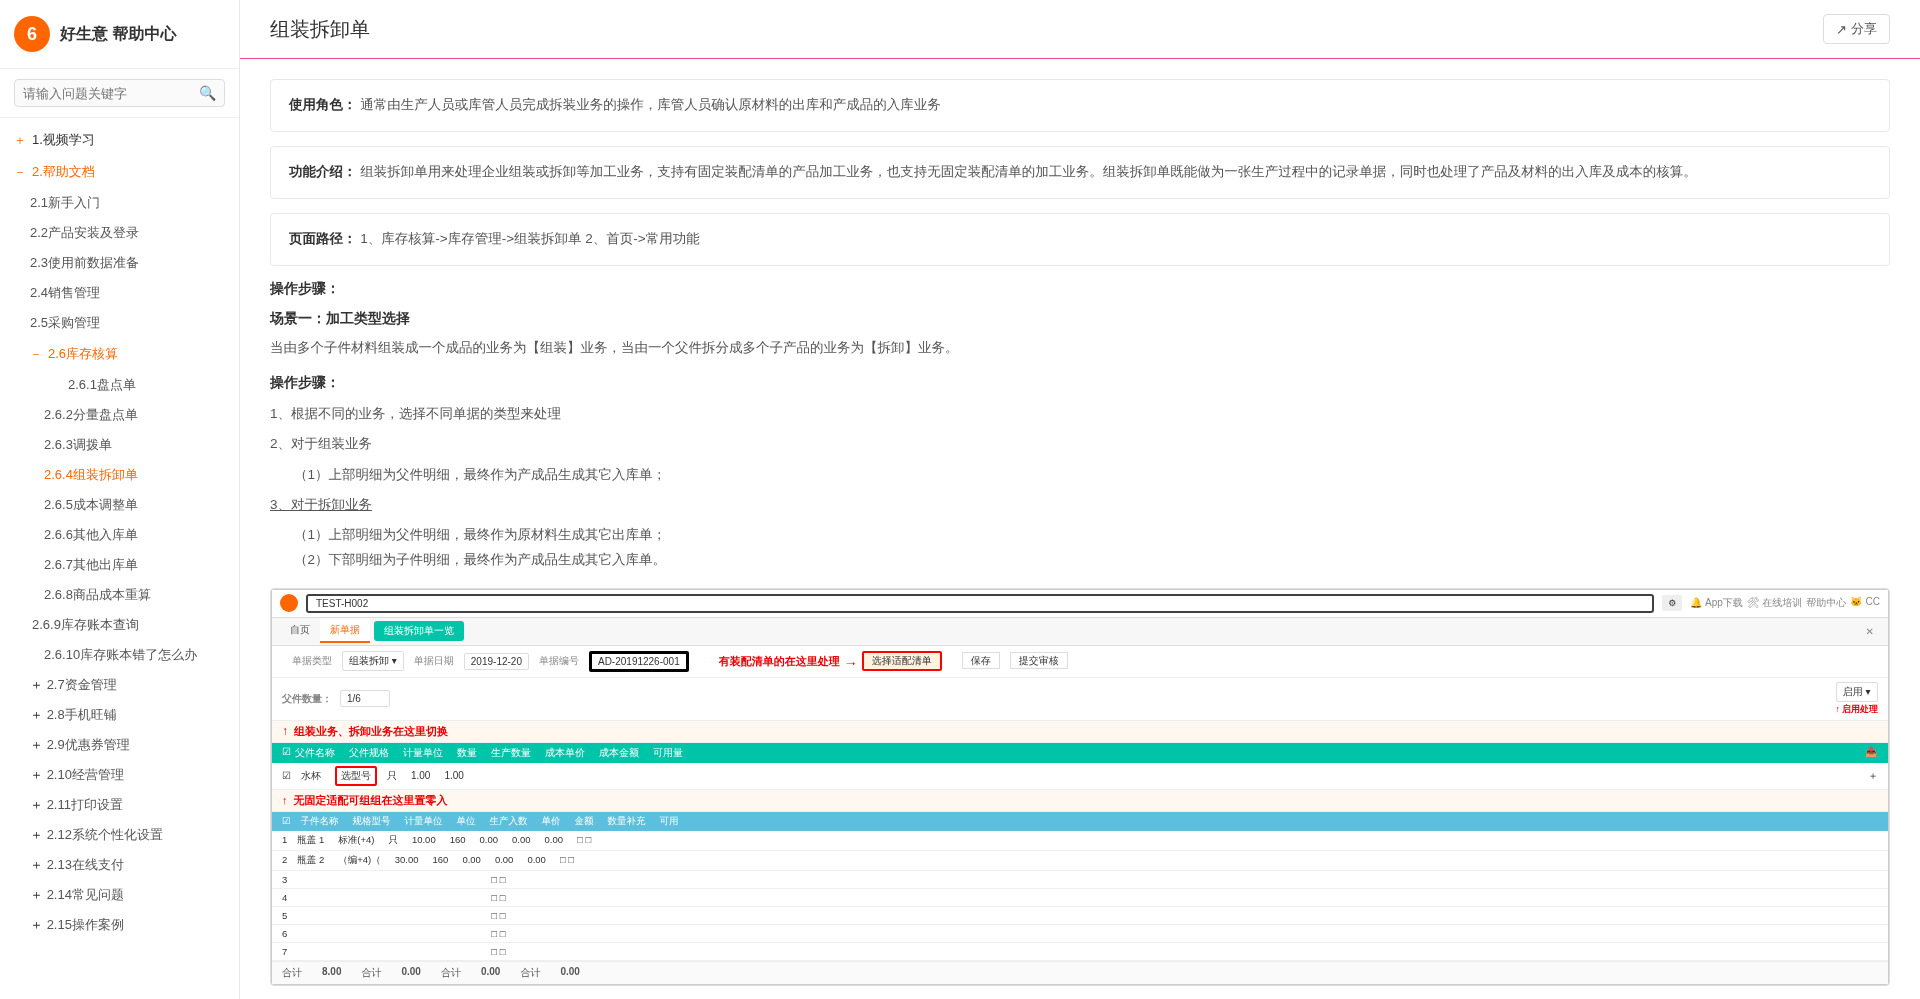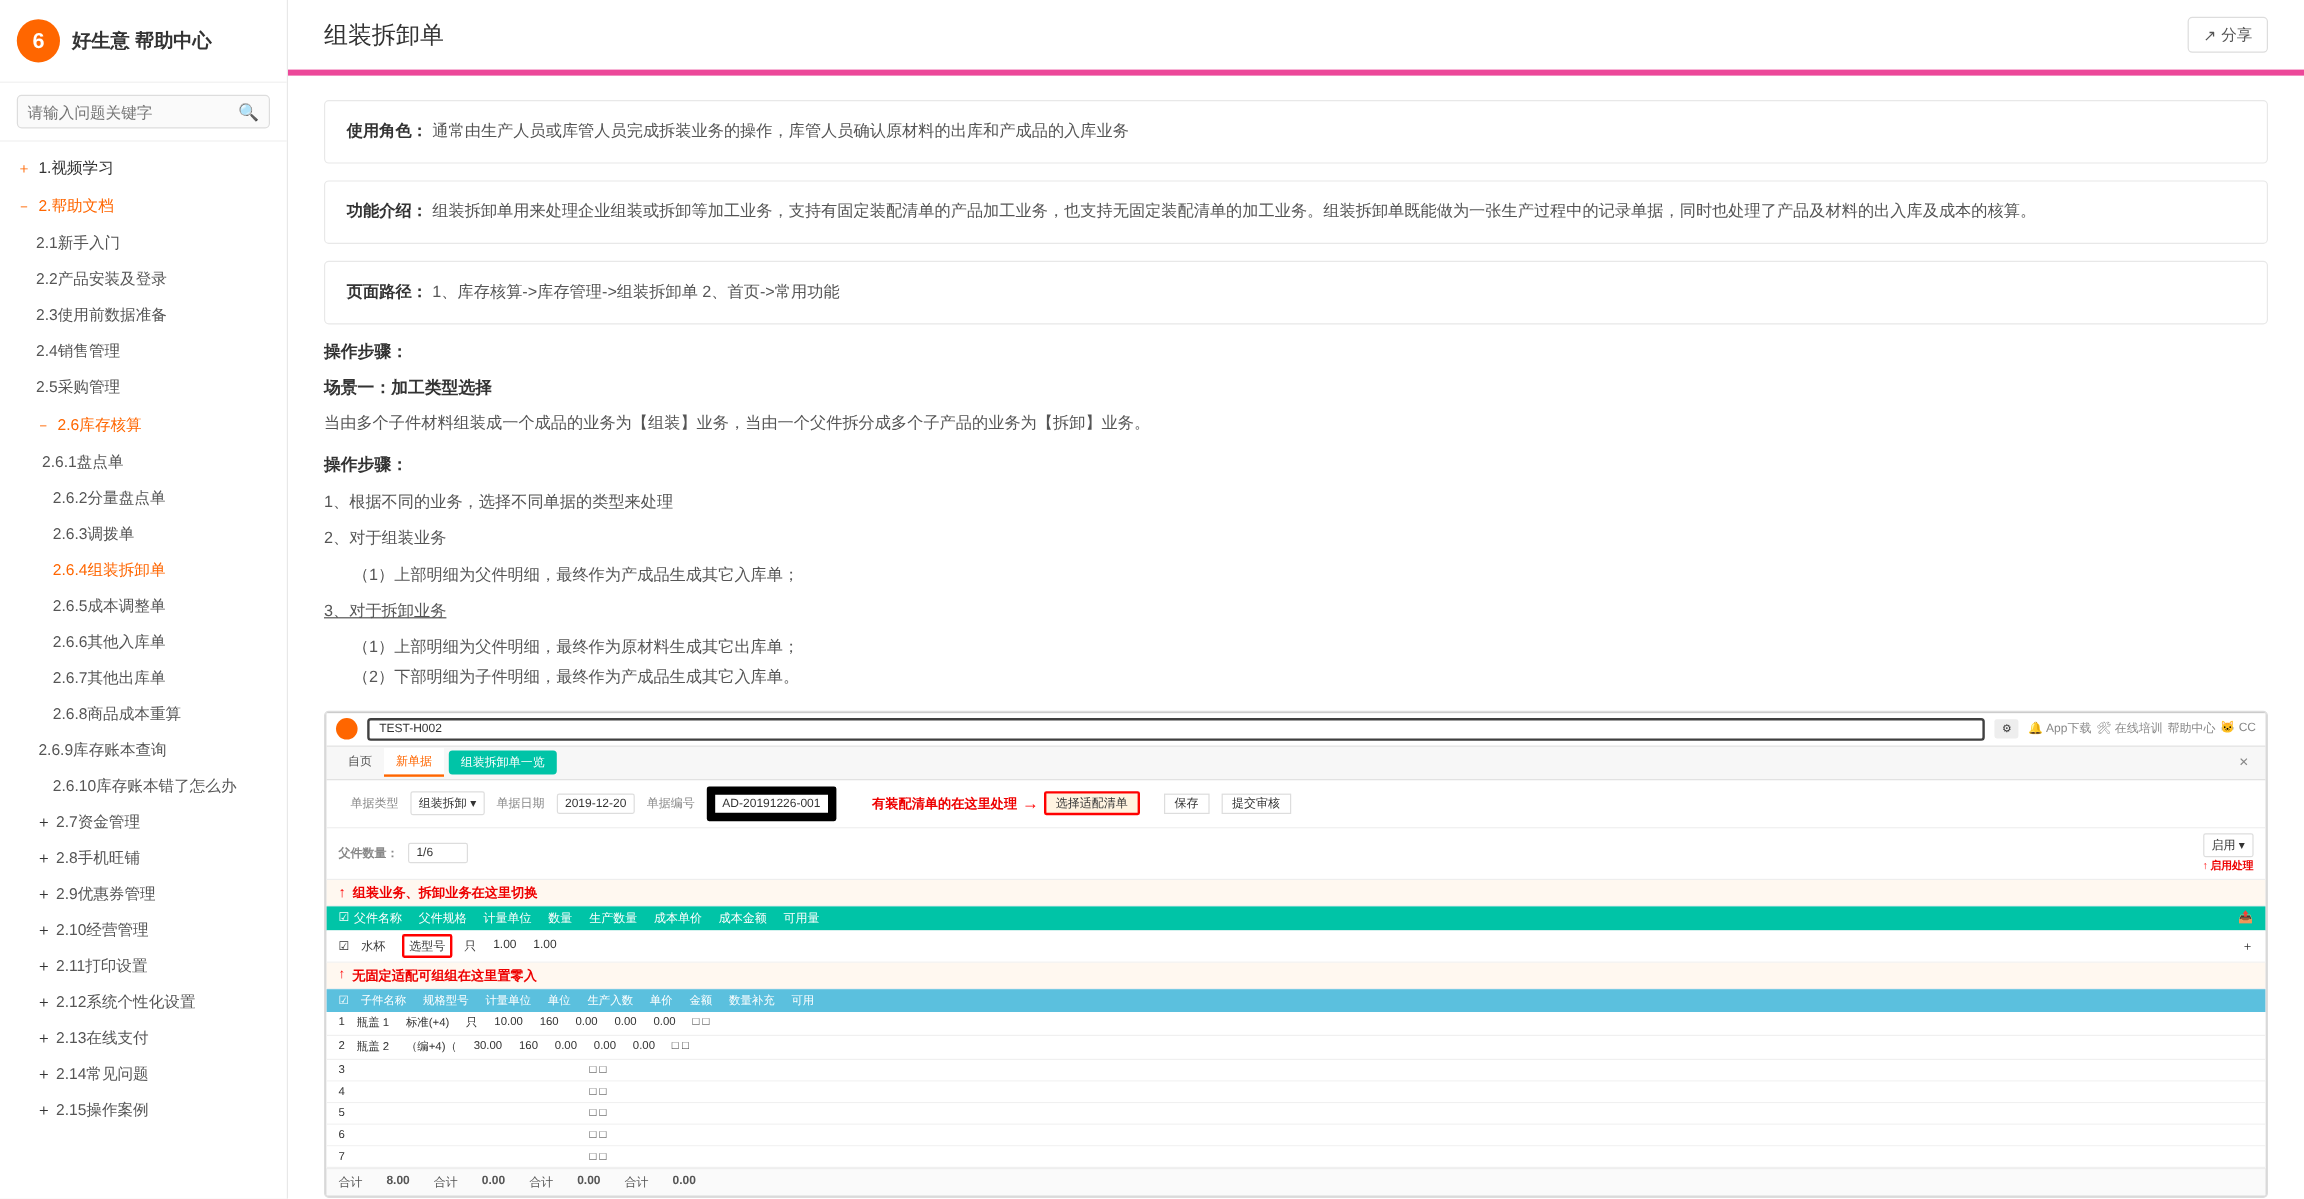--- a/index.html
+++ b/index.html
@@ -71,21 +71,21 @@
       flex: 1;
       display: flex;
       flex-direction: column;
       overflow: hidden;
     }
 
     
     .main-header {
       background: #fff;
       padding: 14px 30px;
-      border-bottom: 5px solid #ec4899;
+      border-bottom: 1px solid #ec4899;
       display: flex; align-items: center; justify-content: space-between;
     }
     .page-title { font-size: 20px; font-weight: 500; color: #333; }
     .share-btn {
       display: flex; align-items: center; gap: 4px;
       border: 1px solid #ddd; border-radius: 4px;
       padding: 5px 12px; font-size: 13px; color: #555; cursor: pointer;
       background: #fff;
     }
 
@@ -252,21 +252,21 @@
     <div class="sub-nav-item"><span>2.2产品安装及登录</span></div>
     <div class="sub-nav-item"><span>2.3使用前数据准备</span></div>
     <div class="sub-nav-item"><span>2.4销售管理</span></div>
     <div class="sub-nav-item"><span>2.5采购管理</span></div>
 
     <div class="nav-section active" style="padding-left:30px;">
       <span class="icon minus-icon">－</span>
       <span>2.6库存核算</span>
     </div>
 
-    <div class="sub-nav-item" style="padding-left:35px;"><span>2.6.1盘点单</span></div>
+    <div class="sub-nav-item" style="padding-left:68px;"><span>2.6.1盘点单</span></div>
     <div class="sub-nav-item" style="padding-left:44px;"><span>2.6.2分量盘点单</span></div>
     <div class="sub-nav-item" style="padding-left:44px;"><span>2.6.3调拨单</span></div>
     <div class="sub-nav-item active" style="padding-left:44px; color:#f60;"><span>2.6.4组装拆卸单</span></div>
     <div class="sub-nav-item" style="padding-left:44px;"><span>2.6.5成本调整单</span></div>
     <div class="sub-nav-item" style="padding-left:44px;"><span>2.6.6其他入库单</span></div>
     <div class="sub-nav-item" style="padding-left:44px;"><span>2.6.7其他出库单</span></div>
     <div class="sub-nav-item" style="padding-left:44px;"><span>2.6.8商品成本重算</span></div>
     <div class="sub-nav-item" style="padding-left:32px;"><span>2.6.9库存账本查询</span></div>
     <div class="sub-nav-item" style="padding-left:44px;"><span>2.6.10库存账本错了怎么办</span></div>
 
@@ -382,21 +382,21 @@
         <div style="background:#fff; padding:5px 20px; border-bottom:1px solid #eee; display:flex; align-items:center; gap:10px; flex-wrap:wrap;">
           <span style="font-size:10px; color:#888;">单据类型</span>
           <div style="border:1px solid #ddd; border-radius:2px; padding:2px 6px; font-size:10px; background:#fff;">
             <span>组装拆卸 ▾</span>
           </div>
           <span style="font-size:10px; color:#888;">单据日期</span>
           <div style="border:1px solid #ddd; border-radius:2px; padding:2px 6px; font-size:10px;">
             <span>2019-12-20</span>
           </div>
           <span style="font-size:10px; color:#888;">单据编号</span>
-          <div style="border:7px solid #000000; border-radius:2px; padding:2px 6px; font-size:10px;">
+          <div style="border:3px solid #000000; border-radius:2px; padding:2px 6px; font-size:10px;">
             <span>AD-20191226-001</span>
           </div>
 
           <div style="margin-left:20px; display:flex; align-items:center; gap:4px;">
             <span class="annotation-red">有装配清单的在这里处理</span>
             <span style="color:red; font-size:14px;">→</span>
             <div style="border:2px solid red; border-radius:2px; background:#fff3e0; padding:1px 8px; font-size:10px;">
               <span>选择适配清单</span>
             </div>
           </div>

